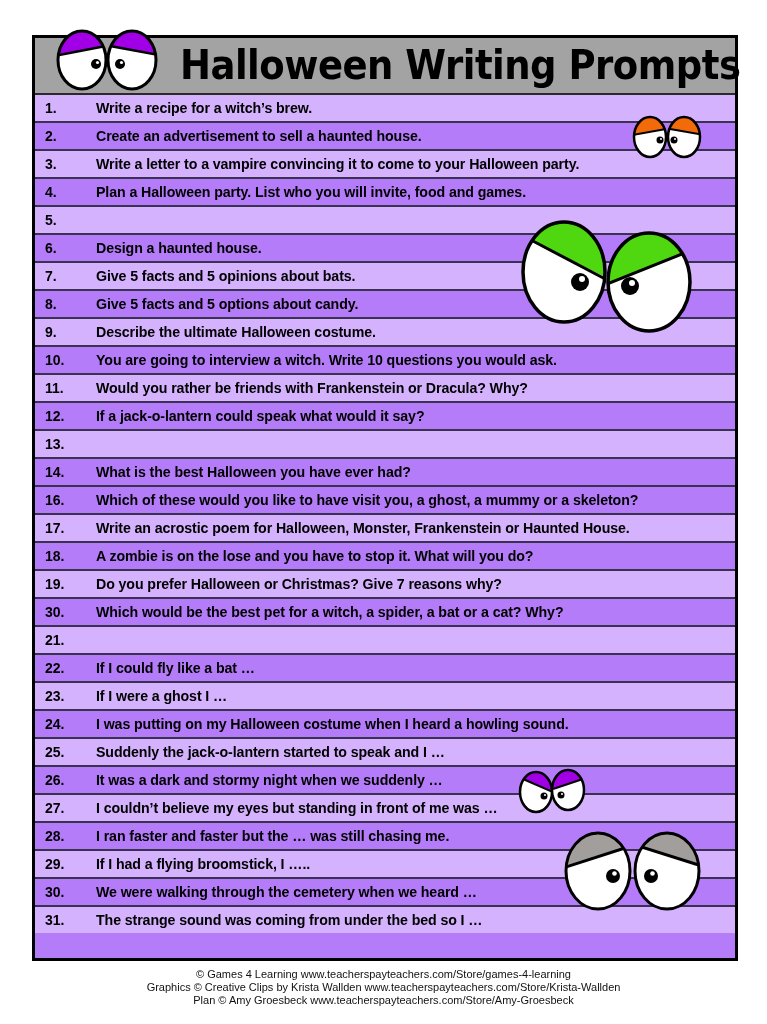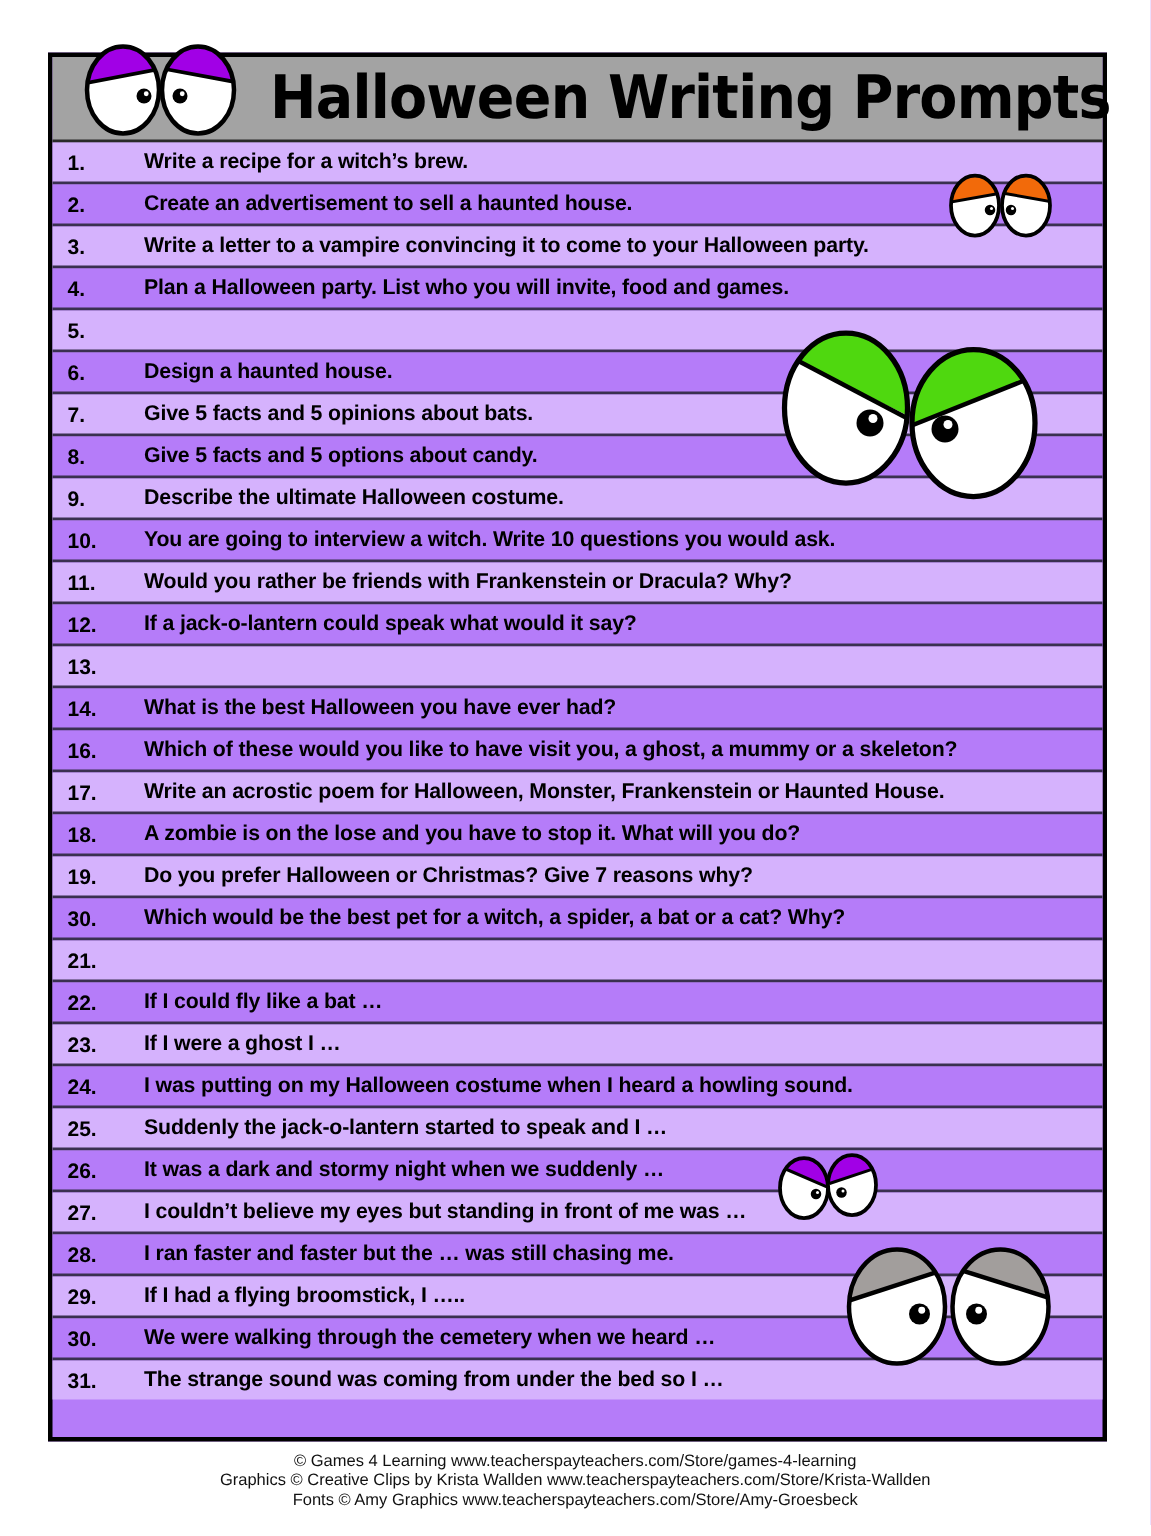--- a/index.html
+++ b/index.html
@@ -256,14 +256,14 @@
   <ellipse cx="104" cy="42" rx="32" ry="38" fill="none" stroke="#000" stroke-width="3"></ellipse>
   <circle cx="50" cy="47" r="7" fill="#000"></circle>
     <circle cx="51.5" cy="44.5" r="2.3" fill="#fff"></circle>
   <circle cx="88" cy="47" r="7" fill="#000"></circle>
     <circle cx="89.5" cy="44.5" r="2.3" fill="#fff"></circle>
 </svg>
 
 <div class="footer">
   <div>© Games 4 Learning www.teacherspayteachers.com/Store/games-4-learning</div>
   <div>Graphics © Creative Clips by Krista Wallden www.teacherspayteachers.com/Store/Krista-Wallden</div>
-  <div>Fonts © Amy Graphics www.teacherspayteachers.com/Store/Amy-Groesbeck</div>
+  <div>Plan © Amy Groesbeck www.teacherspayteachers.com/Store/Amy-Groesbeck</div>
 </div>
 
 </body></html>

